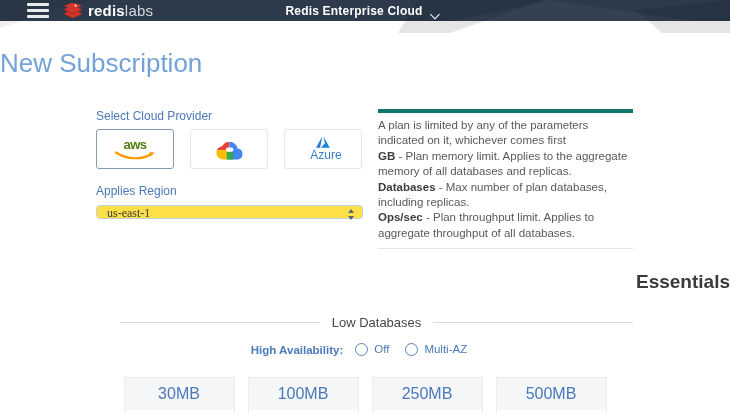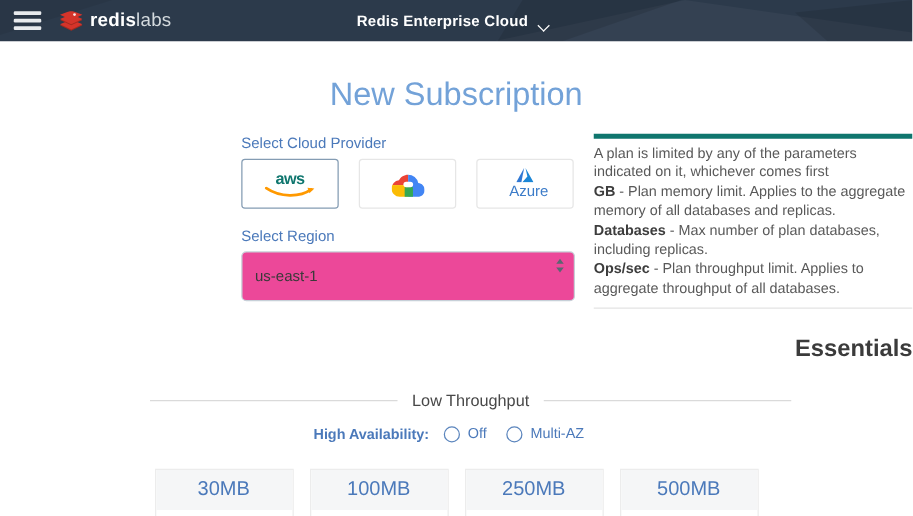--- a/index.html
+++ b/index.html
@@ -1,58 +1,58 @@
 <!DOCTYPE html>
 <html><head>
 <meta charset="utf-8">
 <style>
   * { margin:0; padding:0; box-sizing:border-box; }
   html,body { width:730px; height:413px; overflow:hidden; background:#fff;
               font-family:"Liberation Sans", sans-serif; }
 
   
-  .header { position:relative; height:33px; background:#2c3a4b;
-            display:flex; align-items:center; }
+  .header { position:relative; height:21px; background:#2c3a4b;
+            display:flex; align-items:center;padding-left:16px; }
   .header-pattern { position:absolute; inset:0; pointer-events:none; }
   .hamburger { position:relative; z-index:2; margin-left:11px; width:22px; height:15px;
                display:flex; flex-direction:column; justify-content:space-between; cursor:pointer; }
   .hamburger span { display:block; height:2.6px; background:#e8ebee; border-radius:1px; }
   .logo { position:relative; z-index:2; display:flex; align-items:center; margin-left:15px; cursor:pointer; }
   .logo svg { margin-right:6px; }
   .logo-text { font-size:15px; color:#fff; letter-spacing:.2px; }
   .logo-text .b { font-weight:bold; }
   .logo-text .l { font-weight:normal; color:#d4dade; }
   .app-switcher { position:absolute; z-index:2; left:50%; transform:translateX(-52%);
                   display:flex; align-items:flex-end; cursor:pointer; }
   .app-switcher-label { color:#fff; font-size:12px; font-weight:bold; letter-spacing:.2px; }
   .chevron-down { width:7px; height:7px; border-right:1.8px solid #fff; border-bottom:1.8px solid #fff;
                   transform:rotate(45deg); margin:-3px 0 0 9px; }
 
   
-  .page-title { margin-top:27px; text-align:center; font-size:26px; color:#73a2d8; font-weight:normal; }
-
-  
-  .columns { display:flex; margin:16px 0 0 96px;justify-content:flex-end; }
+  .page-title { margin-top:27px; text-align:left; font-size:26px; color:#73a2d8; font-weight:normal; }
+
+  
+  .columns { display:flex; margin:30px 0 0 96px; }
   .col-left { width:267px; margin-right:15px; }
   .field-label { font-size:12px; color:#4b79ba; }
   .provider-row { display:flex; margin-top:6px; }
   .provider-btn { width:78px; height:40px; background:#fff; border:1px solid #e6e6e6; border-radius:3px;
                   display:flex; align-items:center; justify-content:center; margin-right:16px; cursor:pointer; }
   .provider-btn:last-child { margin-right:0; }
   .provider-btn.selected { border:1px solid #849cb3; }
   .aws-logo { display:flex; flex-direction:column; align-items:center; line-height:1; }
-  .aws-word { font-size:13px; font-weight:bold; color:#0f766e; letter-spacing:-.5px; }
+  .aws-word { font-size:13px; font-weight:bold; color:#4d7c0f; letter-spacing:-.5px; }
   .azure-wrap { display:flex; align-items:center;flex-direction:column; }
   .azure-label { font-size:12px; color:#3b7bc8; margin-left:6px; }
 
   .region-label { display:block; margin-top:15px; }
   .select-wrap { position:relative; margin-top:5px; }
-  .region-select { width:267px; height:40px; border:1px solid #c7d0d8; border-radius:4px;
-                   font-size:12px; color:#3a3a3a; padding:0 22px 0 10px; background:#ec4899;
-                   -webkit-appearance:none; appearance:none; font-family:Liberation Sans, sans-serif; }
+  .region-select { width:267px; height:14px; border:1px solid #c7d0d8; border-radius:4px;
+                   font-size:12px; color:#3a3a3a; padding:0 22px 0 10px; background:#fde047;
+                   -webkit-appearance:none; appearance:none; font-family:Liberation Serif, serif; }
   .stepper { position:absolute; right:9px; top:6px; display:flex; flex-direction:column; pointer-events:none; }
   .stepper i { display:block; width:0; height:0; border-left:3.5px solid transparent; border-right:3.5px solid transparent; }
   .stepper .up { border-bottom:4.5px solid #5a6572; margin-bottom:2.5px; }
   .stepper .dn { border-top:4.5px solid #5a6572; }
 
   .col-right { width:255px; border-top:4px solid #0f766e; border-bottom:1px solid #e4e4e4;
                padding:5px 0 7px; font-size:11.5px; color:#595959; line-height:15.4px; }
   .col-right b { color:#3d3d3d; }
 
   
@@ -151,21 +151,21 @@
         <span class="azure-wrap">
           <svg width="14" height="12" viewBox="0 0 14 12">
             <polygon points="6.3,0.3 0,11.7 4.1,11.7" fill="#3078d4"></polygon>
             <polygon points="7.4,0.3 13.8,11.7 4.9,11.7 8.9,7.2" fill="#1b86d6"></polygon>
           </svg>
           <span class="azure-label">Azure</span>
         </span>
       </div>
     </div>
 
-    <span class="field-label region-label">Select Region</span>
+    <span class="field-label region-label">Applies Region</span>
     <div class="select-wrap">
       <select class="region-select">
         <option>us-east-1</option>
       </select>
       <span class="stepper">
           <i class="up"></i>
           <i class="dn"></i>
         </span>
     </div>
   </div>
@@ -175,21 +175,21 @@
     <p><b>GB</b><span> - Plan memory limit. Applies to the aggregate memory of all databases and replicas.</span></p>
     <p><b>Databases</b><span> - Max number of plan databases, including replicas.</span></p>
     <p><b>Ops/sec</b><span> - Plan throughput limit. Applies to aggregate throughput of all databases.</span></p>
   </div>
 </div>
 
 <div class="tier-title">Essentials</div>
 
 <div class="group-divider">
   <span class="line"></span>
-  <span class="txt">Low Throughput</span>
+  <span class="txt">Low Databases</span>
   <span class="line"></span>
 </div>
 
 <div class="ha-row">
   <span class="ha-label">High Availability:</span>
   <span class="ha-option">
     <span class="radio"></span>
     <span>Off</span>
   </span>
   <span class="ha-option">

